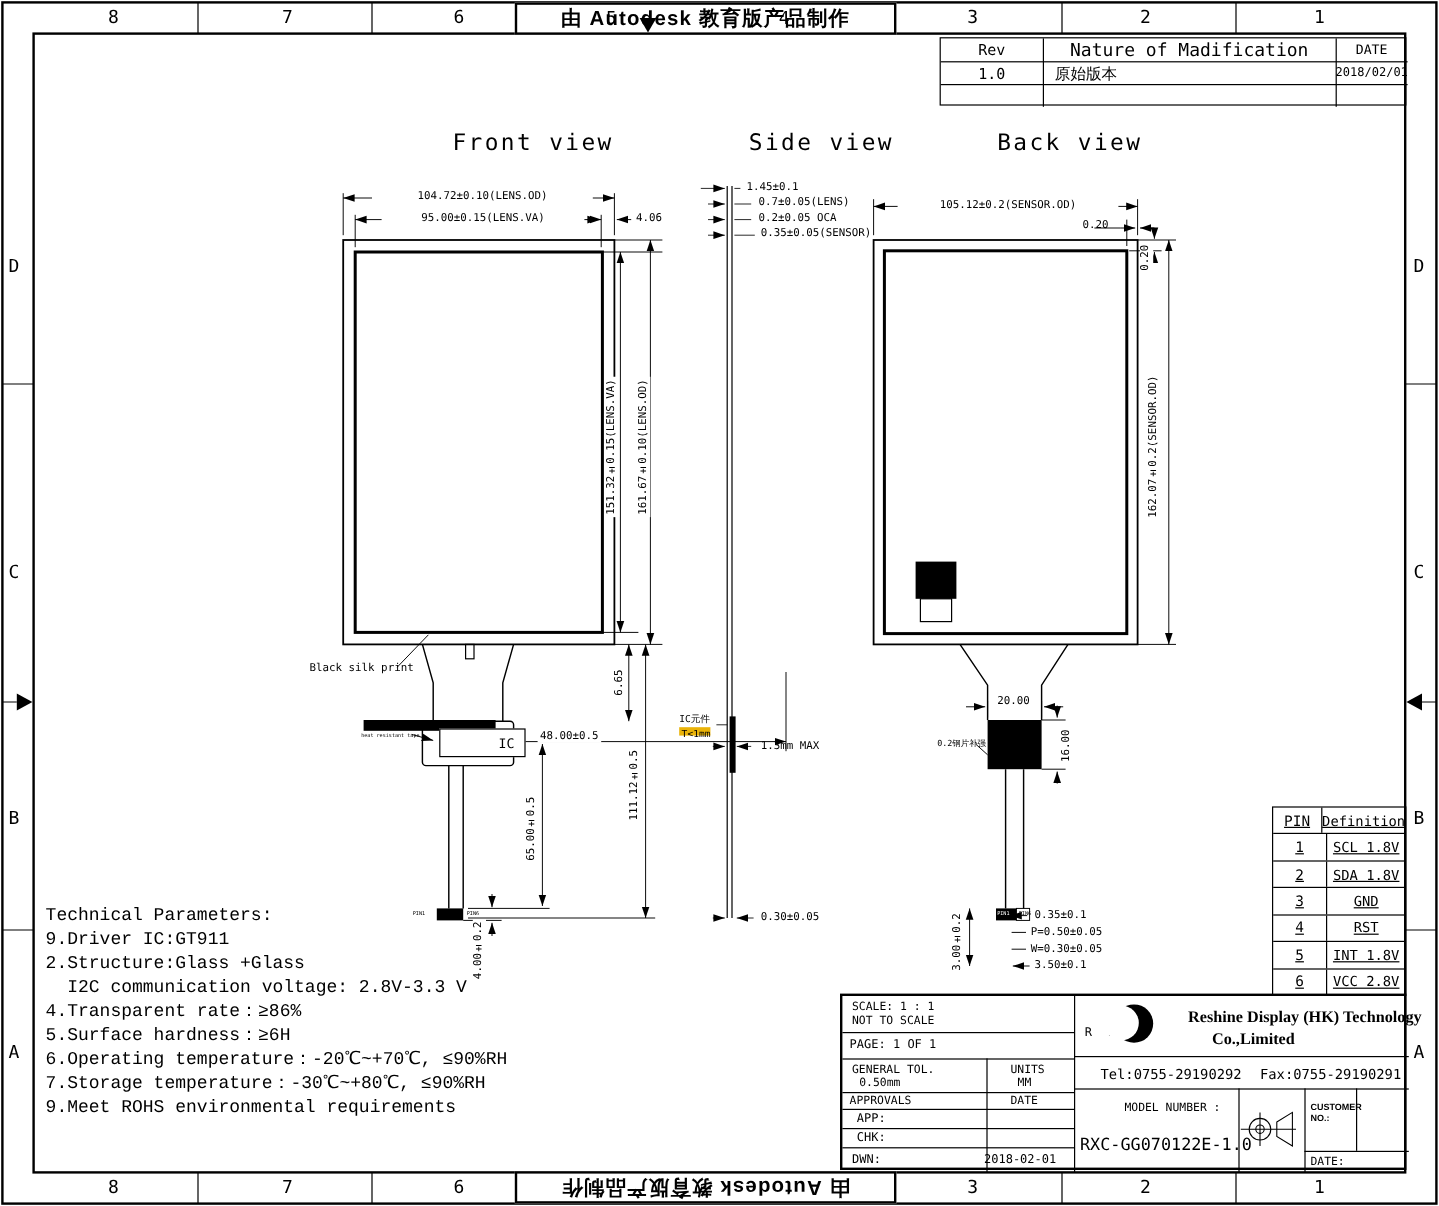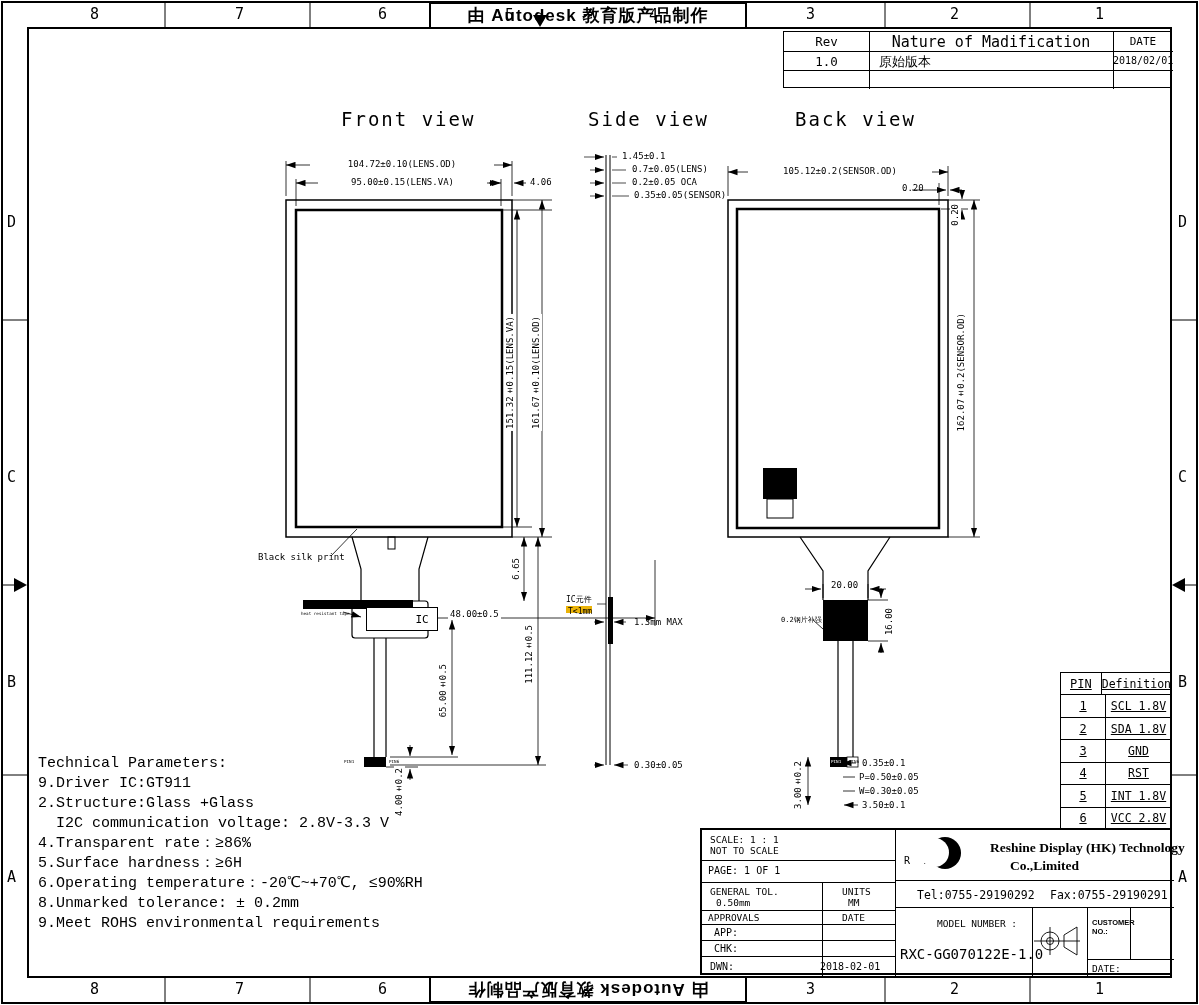--- a/index.html
+++ b/index.html
@@ -6,21 +6,21 @@
   #sheet{position:relative;width:1199px;height:1005px;background:#fff;overflow:hidden;
          font-family:"DejaVu Sans Mono",monospace;color:#000;}
   .abs{position:absolute;}
   .dim{position:absolute;font:9px "DejaVu Sans Mono",monospace;line-height:10px;white-space:nowrap;
        background:#fff;padding:0 2px;z-index:2;}
   .dim.nobg{background:transparent;}
   .vdim{position:absolute;font:9px "DejaVu Sans Mono",monospace;line-height:11px;white-space:nowrap;
         background:#fff;writing-mode:vertical-rl;transform:rotate(180deg);padding:2px 0;z-index:2;}
   .zn{position:absolute;font:15px "DejaVu Sans Mono",monospace;z-index:1;line-height:16px;}
   .zn.hi{z-index:6;}
-  .vtitle{position:absolute;font:19px "DejaVu Sans Mono",monospace;letter-spacing:2px;white-space:nowrap;z-index:2;}
+  .vtitle{position:absolute;font:19px "DejaVu Sans Mono",monospace;letter-spacing:2px;white-space:nowrap;z-index:2;margin-left:36px;}
   .tiny{position:absolute;font:5px "DejaVu Sans Mono",monospace;line-height:6px;white-space:nowrap;
         z-index:3;transform:scale(.85);transform-origin:left top;}
   .banner{position:absolute;left:429px;width:318px;height:27px;border:2px solid #000;background:#fff;z-index:5;
           display:flex;align-items:center;justify-content:center;
           font:bold 17px "Liberation Sans",sans-serif;letter-spacing:1px;box-sizing:border-box;}
   .dn-arrow{position:absolute;left:533px;top:15px;width:0;height:0;z-index:6;
             border-left:7px solid transparent;border-right:7px solid transparent;border-top:12px solid #000;}
   .revtbl,.pintbl,.tblock{position:absolute;box-sizing:border-box;z-index:2;background:transparent;}
   .revtbl{left:783px;top:31px;width:389px;height:57px;border:1px solid #000;}
   .pintbl{left:1060px;top:672px;width:112px;height:158px;border:1.5px solid #000;display:flex;flex-direction:column;}
@@ -225,21 +225,21 @@
   <div class="tiny" style="left:849px;top:759px">PIN6</div>
 
   <div class="abs" style="left:38px;top:754px;z-index:2">
     <div class="techline">Technical Parameters:</div>
     <div class="techline">9.Driver IC:GT911</div>
     <div class="techline">2.Structure:Glass +Glass</div>
     <div class="techline">  I2C communication voltage: 2.8V-3.3 V</div>
     <div class="techline">4.Transparent rate：≥86%</div>
     <div class="techline">5.Surface hardness：≥6H</div>
     <div class="techline">6.Operating temperature：-20℃~+70℃, ≤90%RH</div>
-    <div class="techline">8.Unmarked tolerance: ± 0.2mm</div>
+    <div class="techline">7.Storage temperature：-30℃~+80℃, ≤90%RH</div>
     <div class="techline">9.Meet ROHS environmental requirements</div>
   </div>
 
   <div class="pintbl">
     <div class="pr">
       <div class="pc1">PIN</div>
       <div class="pc2">Definition</div>
     </div>
     <div class="pr">
       <div class="pc1">1</div>

